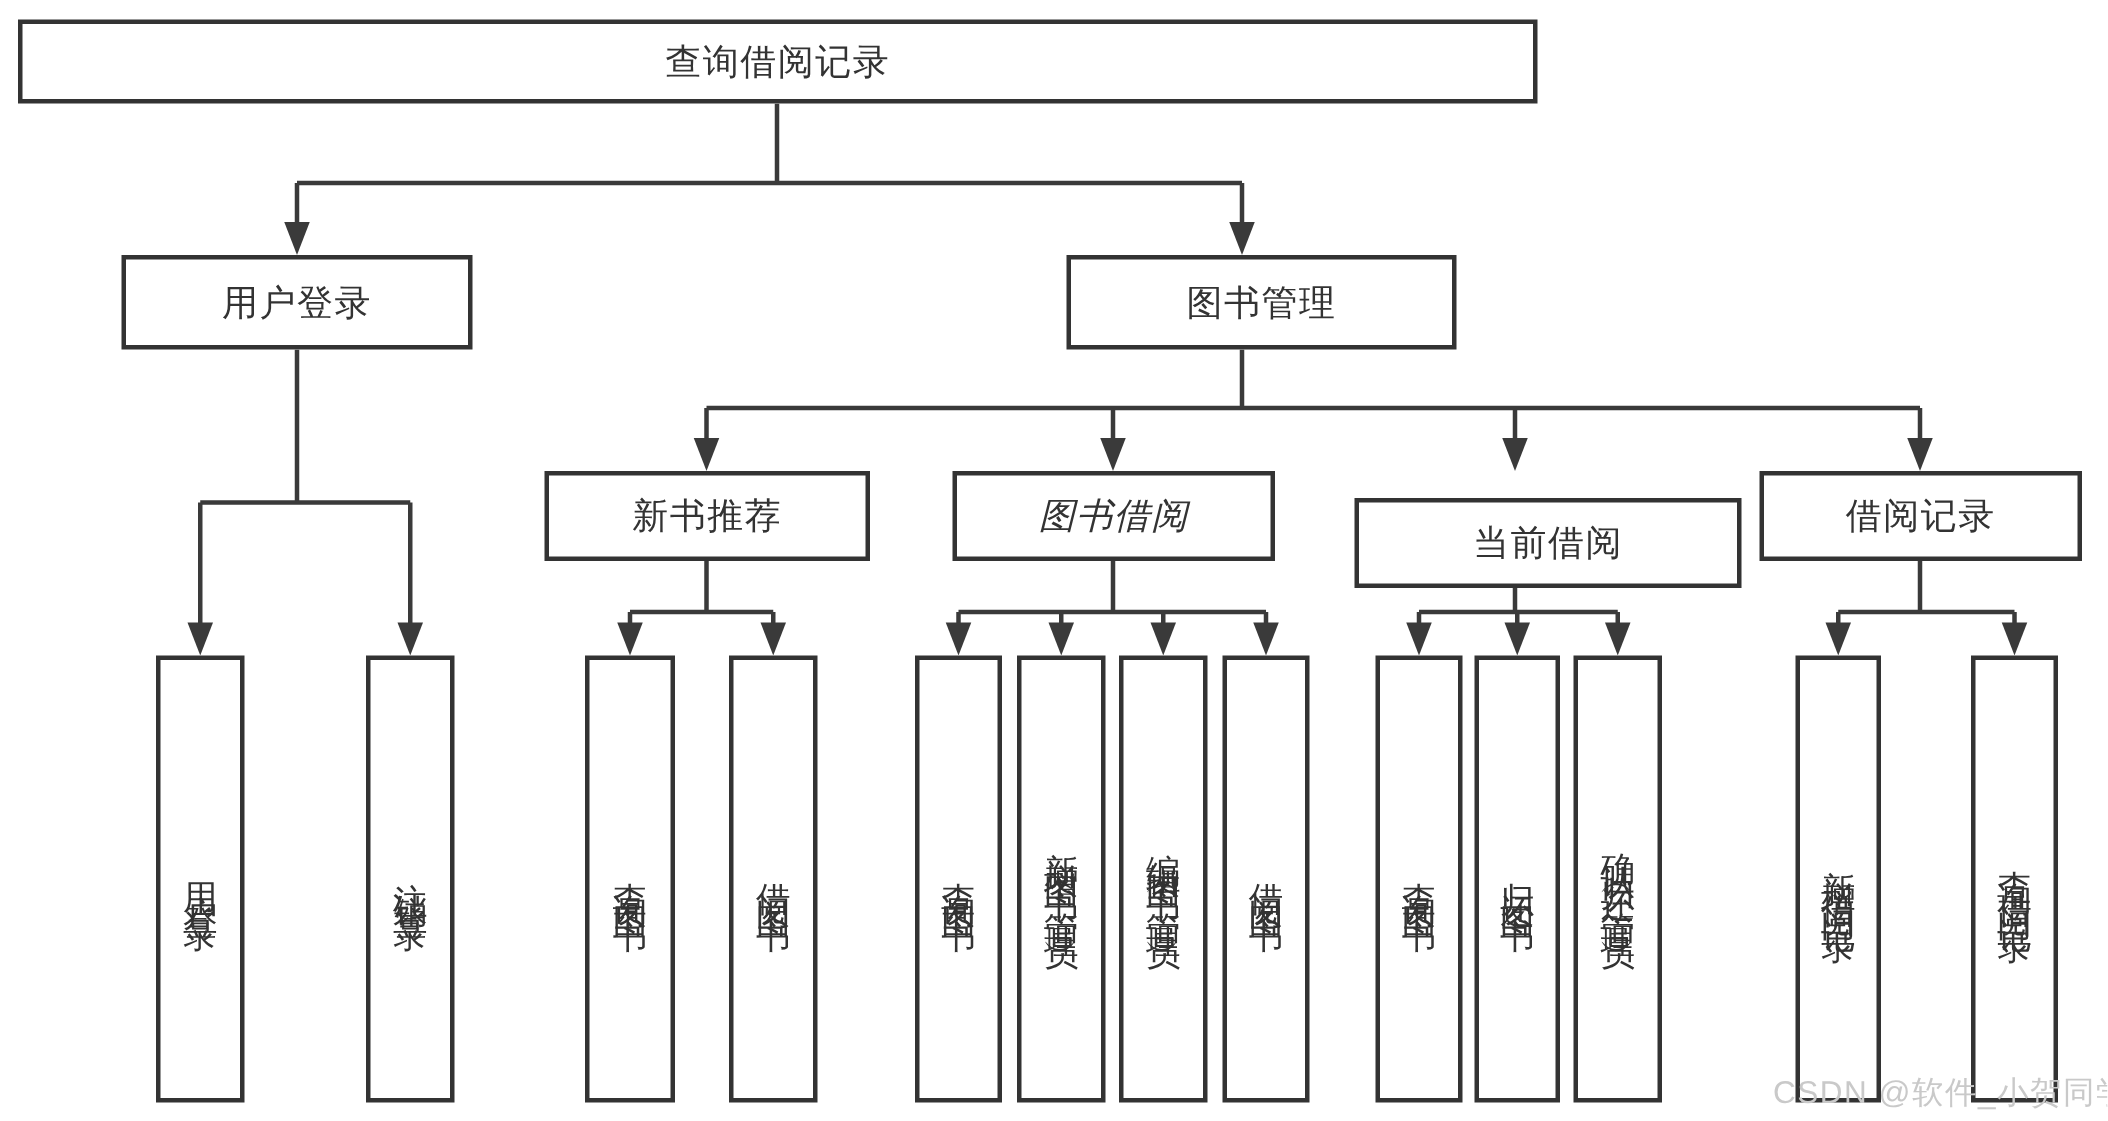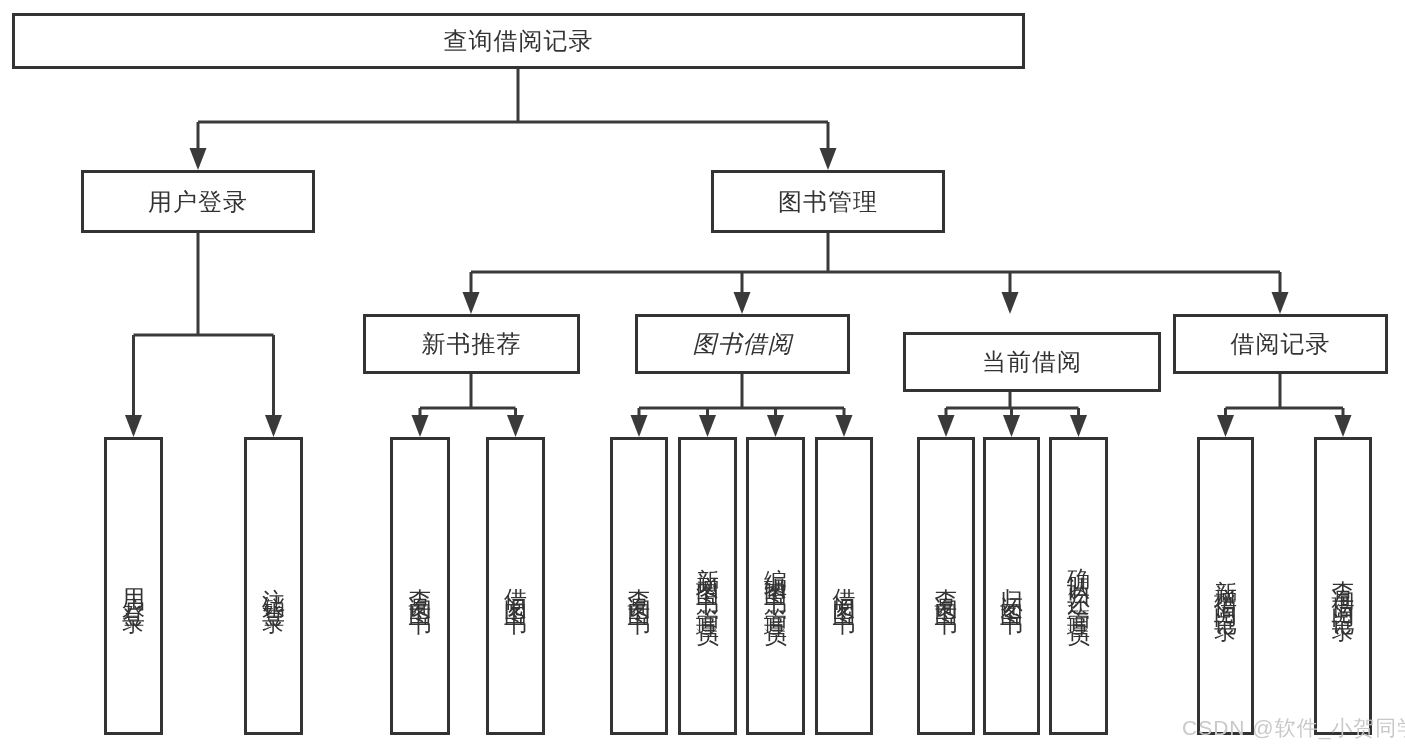--- a/index.html
+++ b/index.html
@@ -46,21 +46,21 @@
     font-size:21px;
     color:#c9c9c9;
     letter-spacing:1px;
     white-space:nowrap;
     z-index:5;
   }
 
   
   .n-root            { left:12px;  top:13px;  width:1013px; height:56px; }
   .n-user-login      { left:81px;  top:170px; width:234px;  height:63px; }
-  .n-book-mgmt       { left:711px; top:170px; width:234px;  height:63px;align-items:center; }
+  .n-book-mgmt       { left:711px; top:170px; width:260px;  height:63px;align-items:center; }
   .n-new-book-rec    { left:363px; top:314px; width:217px;  height:60px; }
   .n-book-borrow     { left:635px; top:314px; width:215px;  height:60px;font-style:italic; }
   .n-current-borrow  { left:903px; top:332px; width:258px;  height:60px; }
   .n-borrow-records  { left:1173px;top:314px; width:215px;  height:60px; }
 
   .leaf{ top:437px; height:298px; }
   .n-leaf-user-login   { left:104px;  width:59px; }
   .n-leaf-logout       { left:244px;  width:59px; }
   .n-rec-query-book    { left:390px;  width:60px; }
   .n-rec-borrow-book   { left:486px;  width:59px; }

